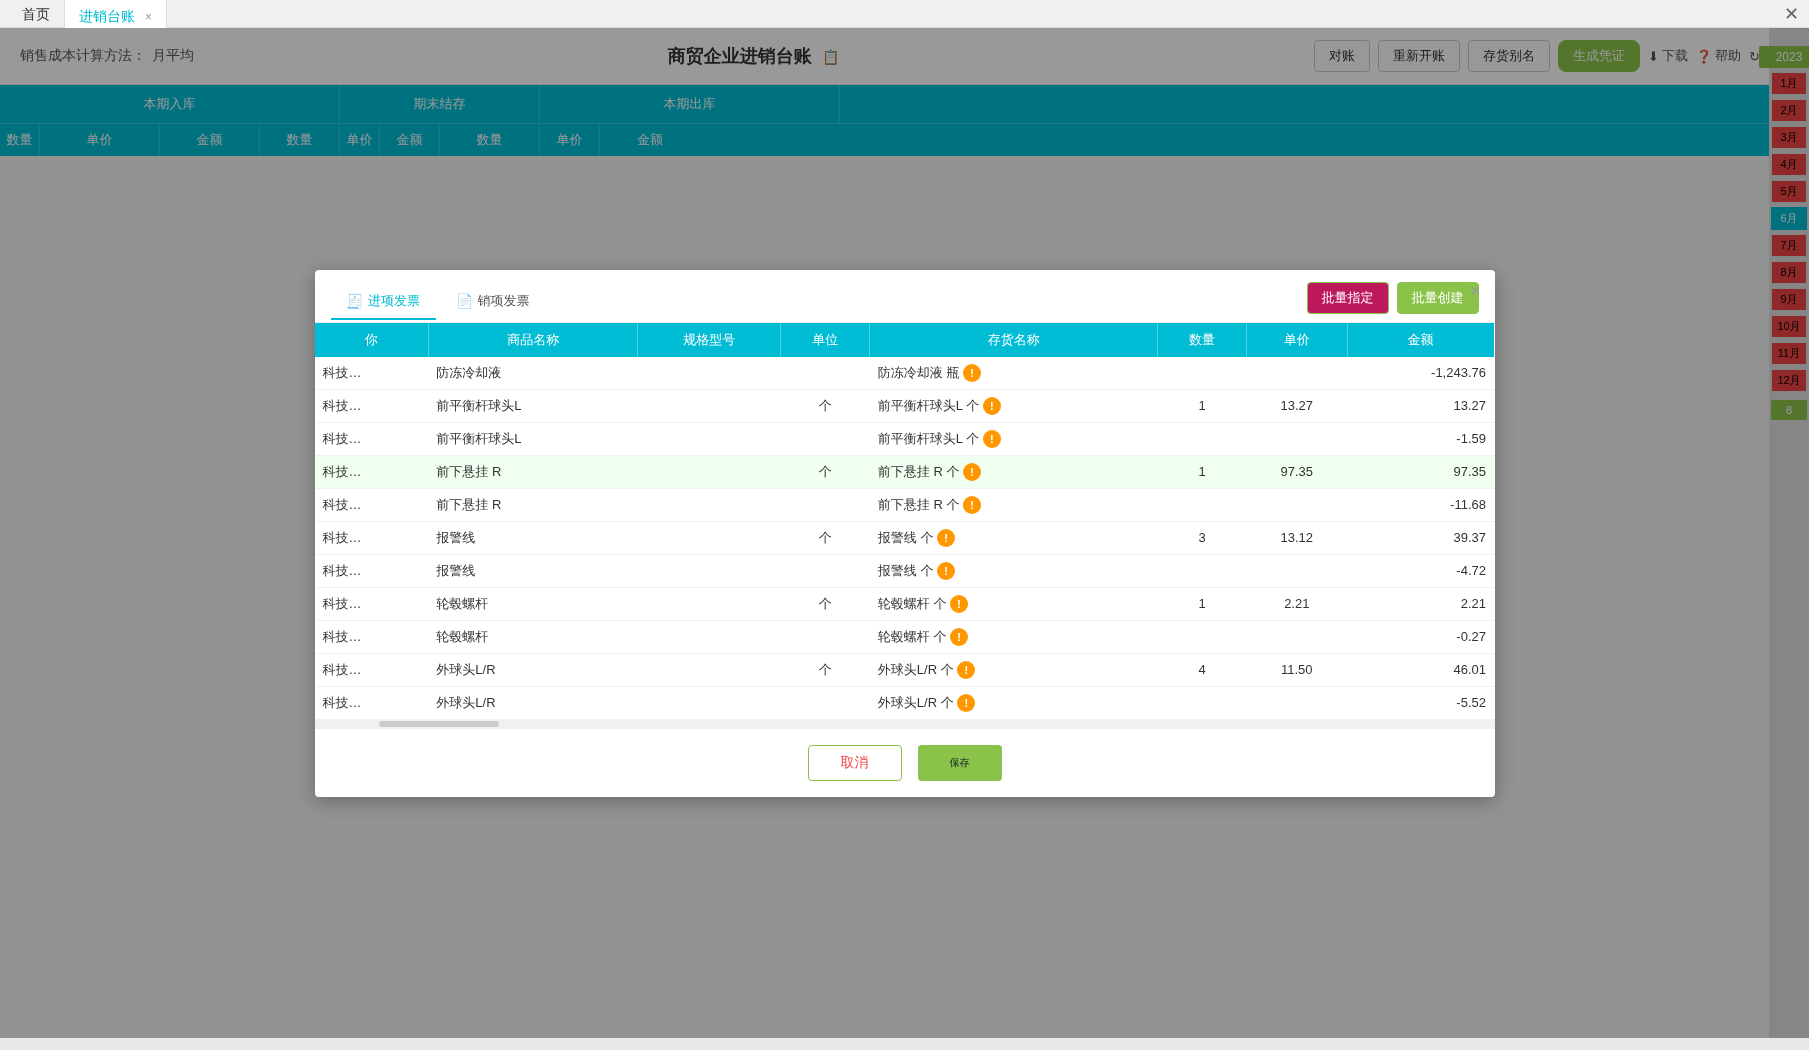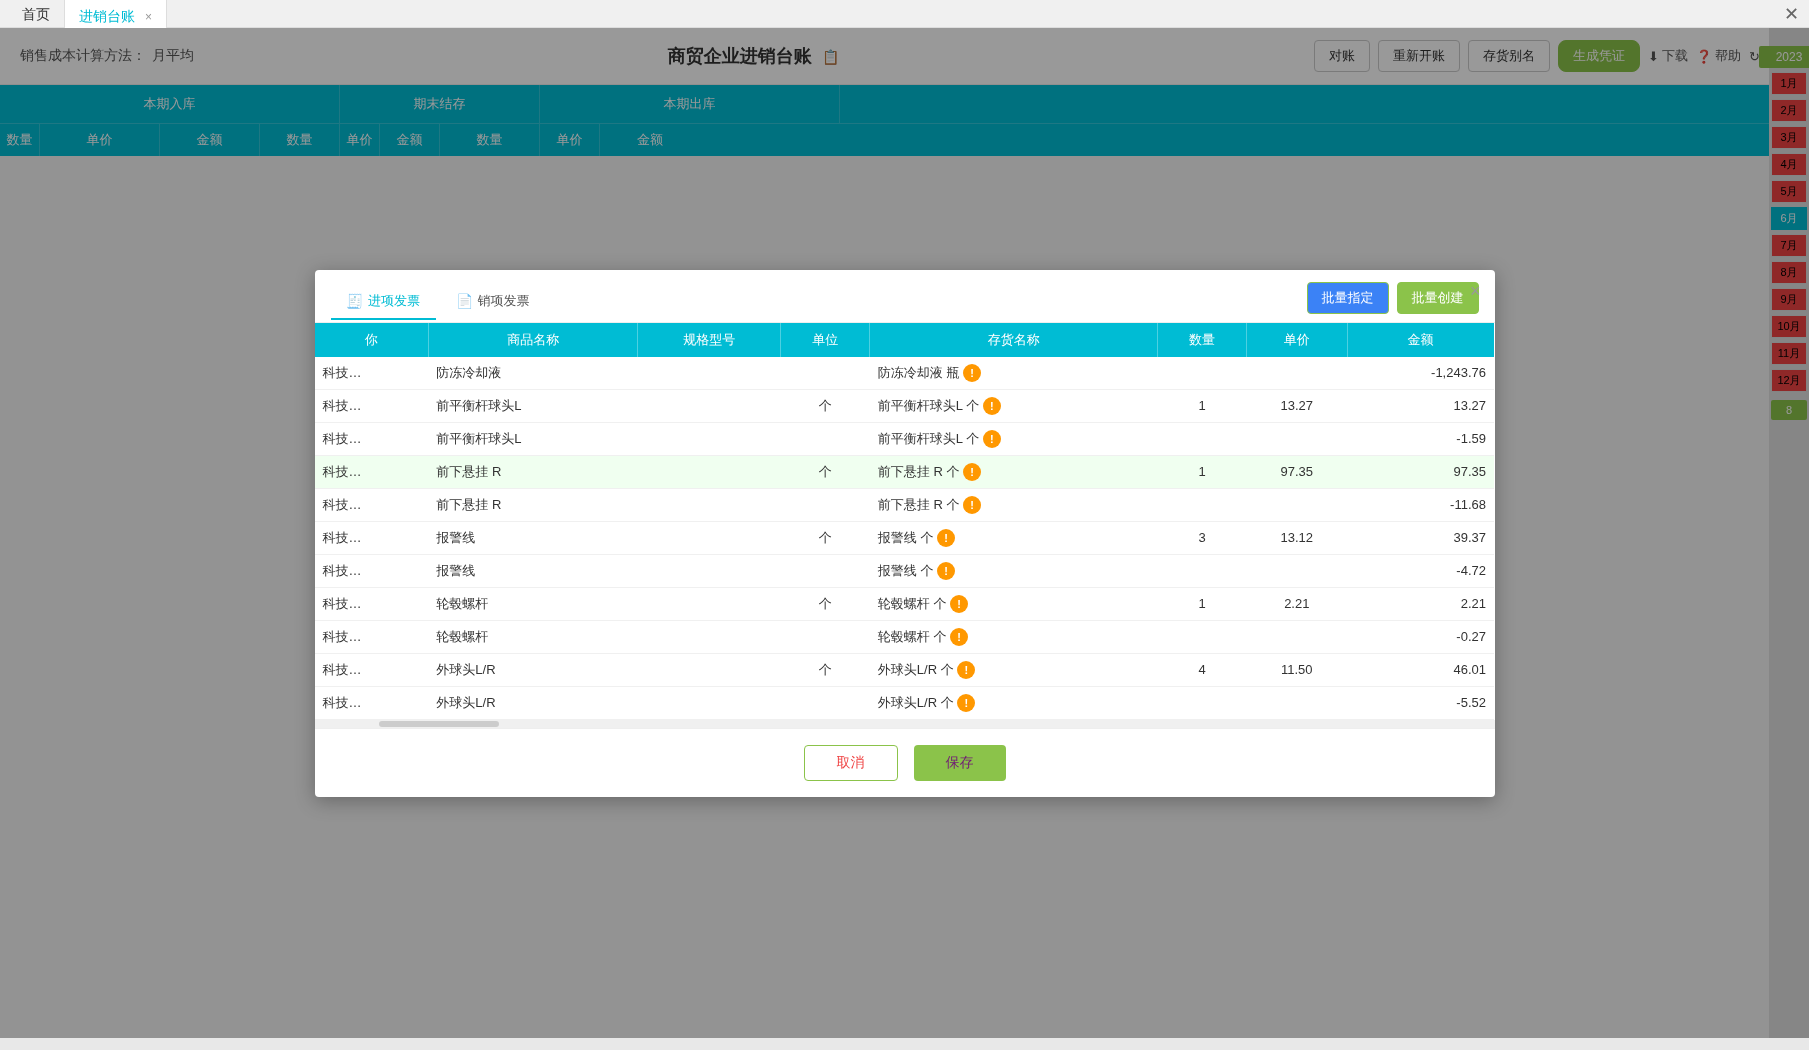--- a/index.html
+++ b/index.html
@@ -72,21 +72,21 @@
       border-bottom: 1px solid #eee; gap: 4px;
     }
     .modal-tab {
       padding: 8px 16px; cursor: pointer; font-size: 13px; color: #555;
       border-bottom: 2px solid transparent; margin-bottom: -1px;
       display: flex; align-items: center; gap: 4px;
     }
     .modal-tab.active { color: #00bcd4; border-bottom: 2px solid #00bcd4; }
     .modal-actions { margin-left: auto; display: flex; gap: 8px; padding-bottom: 8px; }
     .btn-batch { padding: 6px 14px; border-radius: 4px; font-size: 13px; cursor: pointer; }
-    .btn-batch-assign { background: #3b82f6; color: #fff; border: 1px solid #8bc34a; }
+    .btn-batch-assign { background: #be185d; color: #fff; border: 1px solid #8bc34a; }
     .btn-batch-create { background: #8bc34a; color: #fff; border: 1px solid #8bc34a; }
     .modal-close-btn {
       position: absolute; right: 14px; top: 12px; cursor: pointer; font-size: 18px; color: #999;
       background: none; border: none; line-height: 1;
     }
 
     
     .modal-table { overflow: auto; flex: 1; }
     .data-table { width: 100%; border-collapse: collapse; }
     .data-table th {
@@ -107,21 +107,21 @@
       border-radius: 50%; color: #fff; font-size: 11px; line-height: 18px;
       text-align: center; font-weight: bold;
     }
 
     
     .modal-footer {
       display: flex; justify-content: center; gap: 16px; padding: 16px;
       border-top: 1px solid #eee;
     }
     .btn-cancel { padding: 8px 32px; border-radius: 4px; border: 1px solid #8bc34a; color: #ef4444; background: #fff; cursor: pointer; font-size: 14px; }
-    .btn-save { padding: 8px 32px; border-radius: 4px; border: none; background: #8bc34a; color: #701a75; cursor: pointer; font-size: 14px; }
+    .btn-save { padding: 8px 32px; border-radius: 4px; border: none; background: #8bc34a; color: #0f172a; cursor: pointer; font-size: 10px; }
 
     
     .scroll-indicator { height: 8px; background: #f0f0f0; display: flex; align-items: center; padding: 0 4px; }
     .scroll-thumb { width: 120px; height: 6px; background: #ccc; border-radius: 3px; margin-left: 60px; }
   </style>
 </head>
 <body>
 
 <div class="tab-bar">
   <div class="tab-item">

